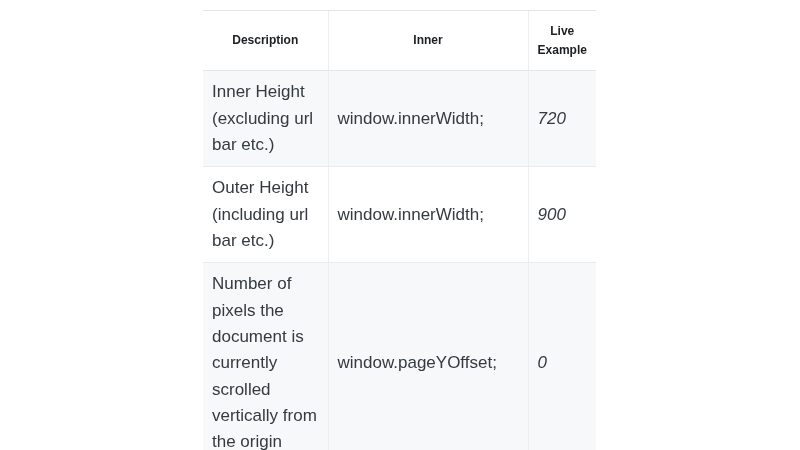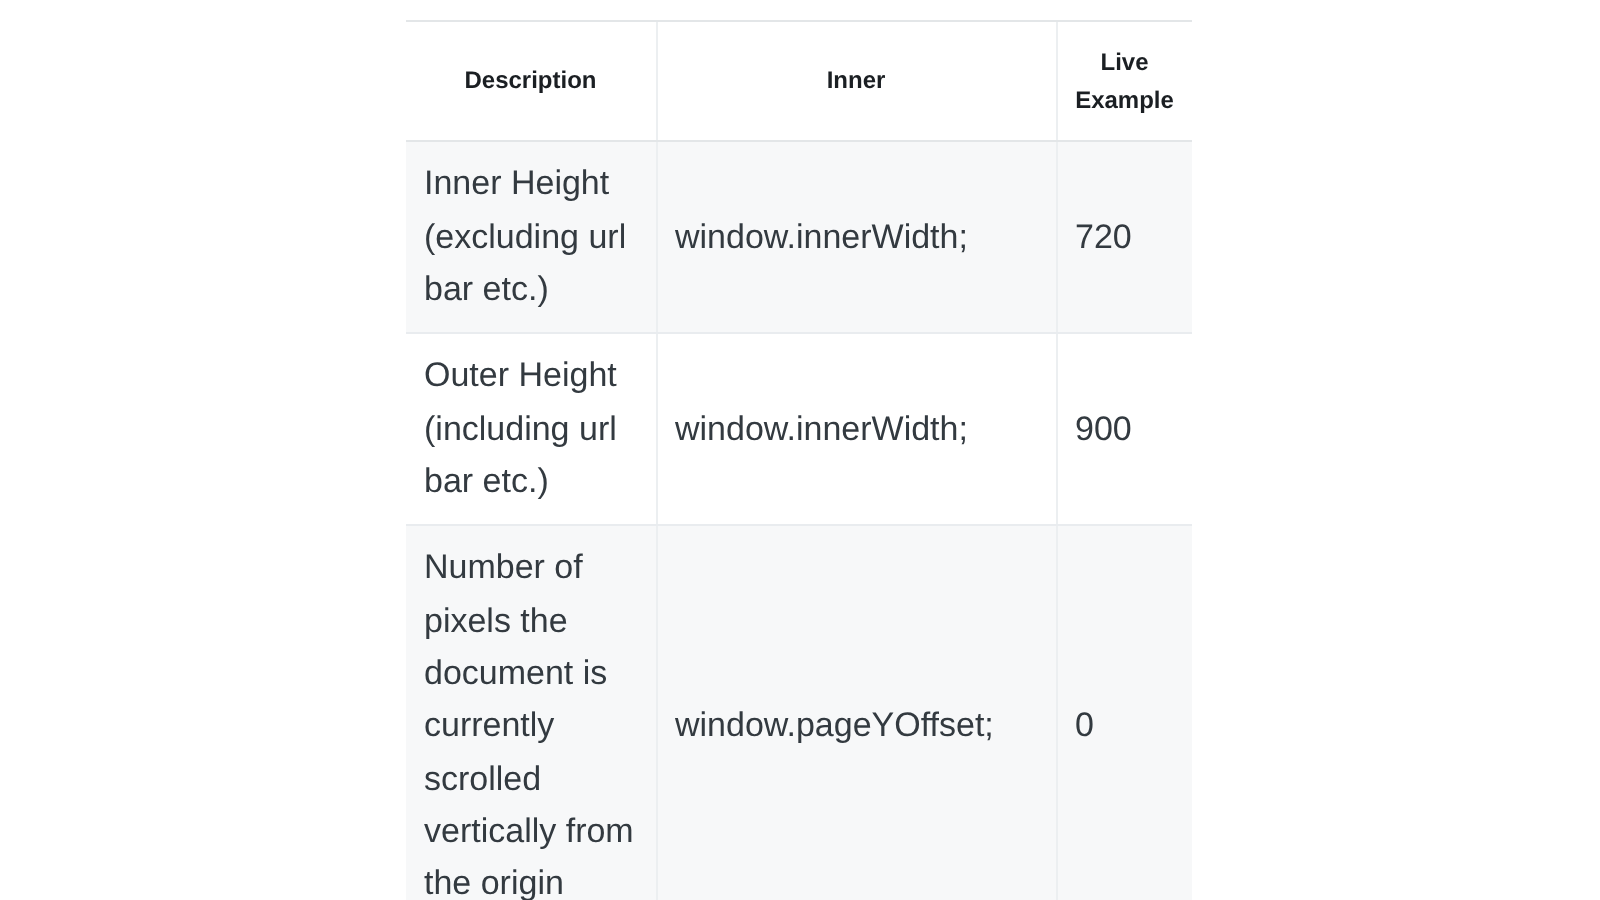--- a/index.html
+++ b/index.html
@@ -85,20 +85,21 @@
     text-align: left;
     color: #333a40;
   }
   td.code-cell {
     text-align: left;
     color: #333a40;
   }
   td.live-cell {
     text-align: left;
     color: #333a40;
+    font-style: italic;
   }
 </style>
 </head>
 <body>
 
 <div id="page">
 
   <div class="table-wrap">
     <table class="ref-table">
       <colgroup>

